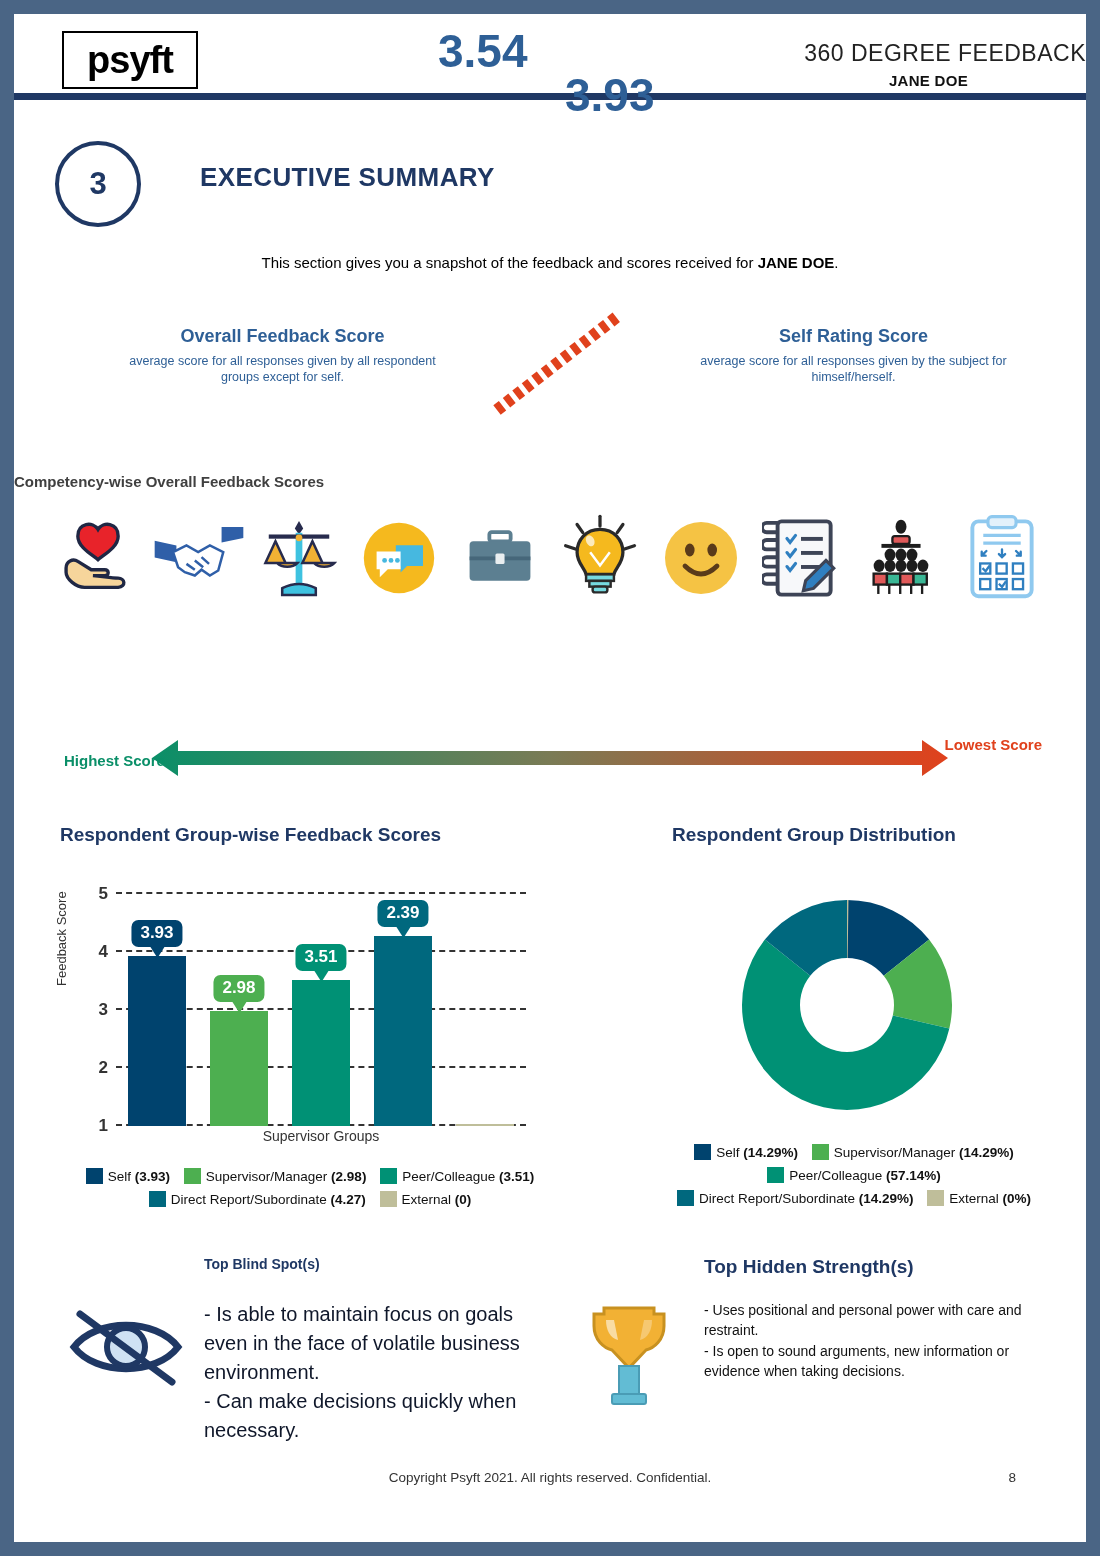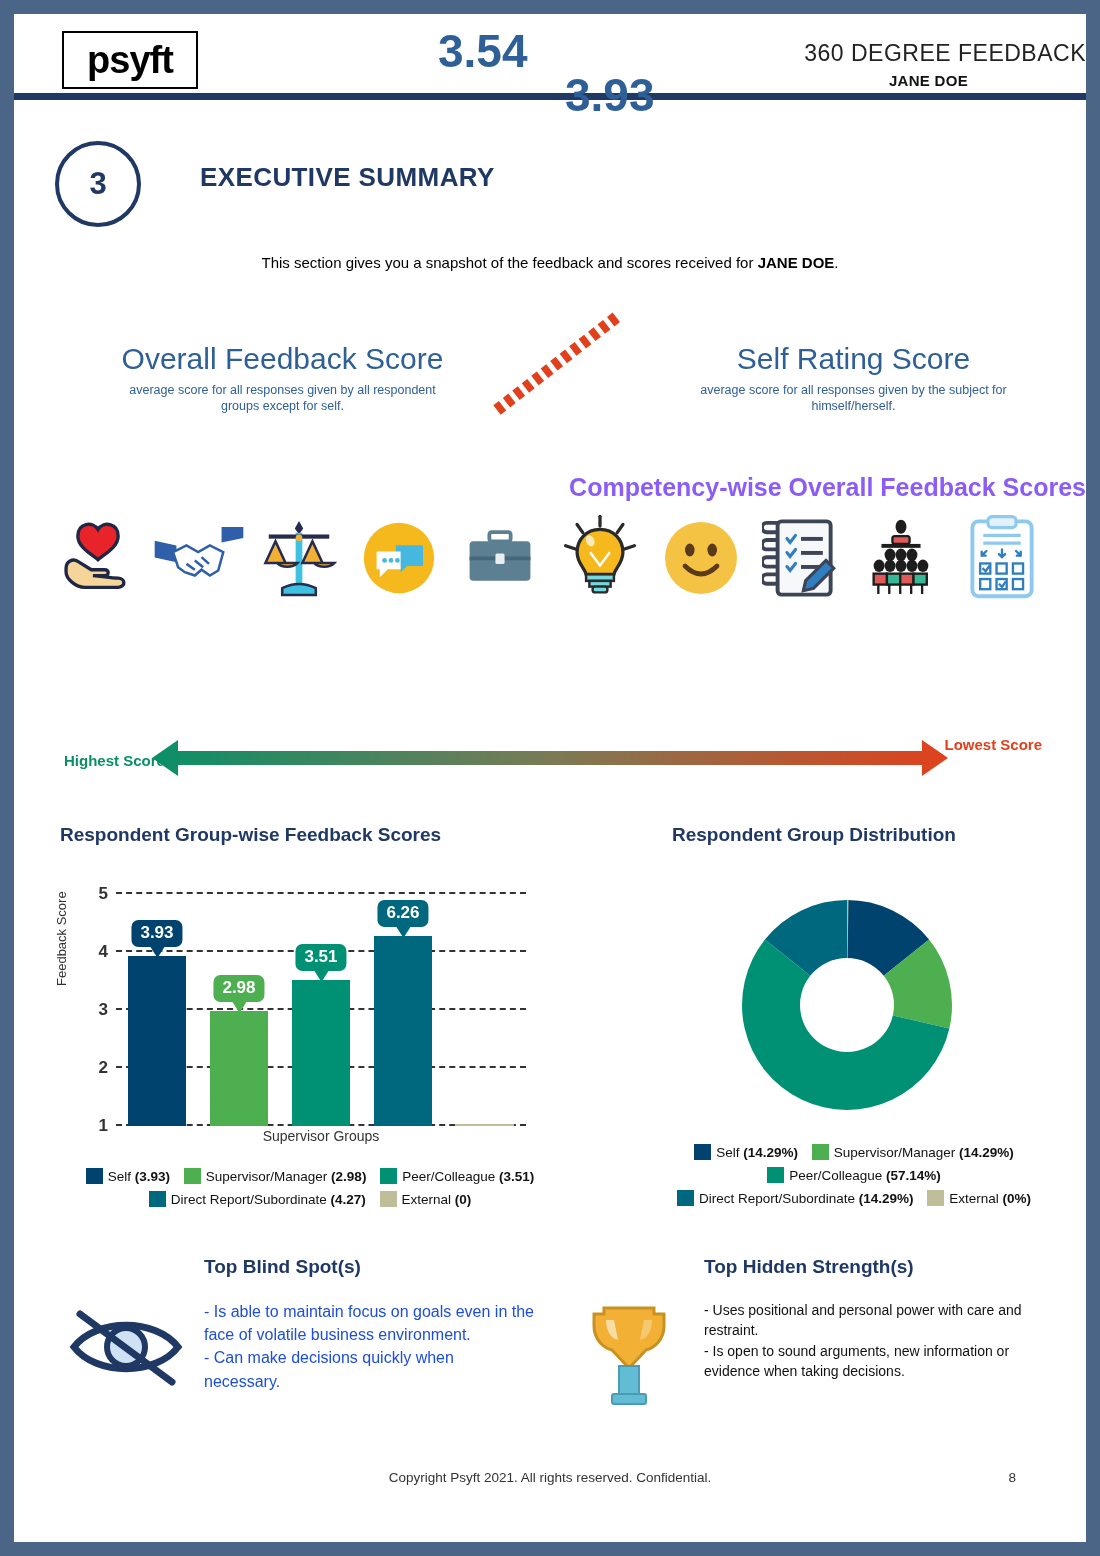--- a/index.html
+++ b/index.html
@@ -55,38 +55,38 @@
   .intro {
     position: absolute; left: 0; right: 0; top: 240px;
     text-align: center; font-size: 15px; color: #000;
   }
   .intro b { font-weight: bold; }
   
   .scores { position: absolute; left: 0; right: 0; top: 292px; height: 130px; }
   .sc-left  { position: absolute; left: 96px;  top: 20px; width: 345px; text-align: center; }
   .sc-right { position: absolute; right: 60px; top: 20px; width: 345px; text-align: center; }
   .sc-head {
-    font-size: 30px; font-weight: normal; color: #2e5f96; white-space: nowrap; margin-top: 16px;
+    font-size: 18px; font-weight: bold; color: #2e5f96; white-space: nowrap;
   }
   .sc-sub {
     margin-top: 7px; font-size: 12.5px; color: #2e5f96; line-height: 1.25;
   }
   .big-score {
     position: absolute; font-size: 46px; font-weight: bold; color: #2e5f96;
   }
   .big-overall { left: 424px; top: 10px; }
   .big-self    { left: 551px; top: 54px; }
   .slash {
     position: absolute; left: 471px; top: 294px;
     width: 145px; height: 110px;
   }
   
   .comp-title {
     position: absolute; left: 0; right: 0; top: 459px;
-    text-align: right; font-size: 25px; font-weight: bold; color: #8b5cf6;
+    text-align: left; font-size: 15px; font-weight: bold; color: #404040;
   }
   .comp-row {
     position: absolute; left: 34px; top: 492px; width: 1004px;
     display: flex; align-items: flex-start;
   }
   .comp {
     flex: 1 1 0; text-align: center; padding: 0 2px;
   }
   .comp-ico { height: 104px; display: flex; align-items: center; justify-content: center; }
   .comp-score { font-size: 13.5px; font-weight: bold; color: #000; margin-top: 8px; }
@@ -137,23 +137,23 @@
   .legend .lg { display: inline; white-space: nowrap; margin: 0 5px; }
   .sw {
     display: inline-block; width: 17px; height: 16px; vertical-align: -3px; margin-right: 5px;
   }
   .bar-legend { left: 46px; top: 1152px; width: 500px; }
   .pie-legend { left: 630px; top: 1128px; width: 420px; }
 
   .pie-wrap { position: absolute; left: 718px; top: 876px; width: 230px; height: 230px; }
 
   
-  .bb-title-left  { position: absolute; left: 190px; top: 1242px; font-size: 19px; font-weight: bold; color: #1f3864; }
+  .bb-title-left  { position: absolute; left: 190px; top: 1242px; font-size: 14px; font-weight: bold; color: #1f3864; }
   .bb-title-right { position: absolute; left: 690px; top: 1242px; font-size: 19px; font-weight: bold; color: #1f3864; }
-  .bb-text-left  { position: absolute; left: 190px; top: 1286px; width: 330px; font-size: 16px; color: #1d4ed8; line-height: 1.45; }
+  .bb-text-left  { position: absolute; left: 190px; top: 1286px; width: 330px; font-size: 20px; color: #0f172a; line-height: 1.45; }
   .bb-text-right { position: absolute; left: 690px; top: 1286px; width: 320px; font-size: 14px; color: #111; line-height: 1.45; }
   .eye-ico   { position: absolute; left: 52px;  top: 1288px; }
   .trophy-ico{ position: absolute; left: 570px; top: 1286px; }
 
   .footer-text { position: absolute; left: 0; right: 0; top: 1456px; text-align: center; font-size: 13.5px; color: #333; }
   .footer-page { position: absolute; right: 70px; top: 1456px; font-size: 13.5px; color: #333; }
 </style>
 </head>
 <body>
 
@@ -426,21 +426,21 @@
               <div class="callout" style="background: rgb(77, 175, 80); color: rgb(77, 175, 80);"><span style="color: rgb(255, 255, 255);">2.98</span></div>
             </div>
           </div>
           <div class="bcol">
             <div class="bar" style="height: 62.75%; background: rgb(0, 145, 117);">
               <div class="callout" style="background: rgb(0, 145, 117); color: rgb(0, 145, 117);"><span style="color: rgb(255, 255, 255);">3.51</span></div>
             </div>
           </div>
           <div class="bcol">
             <div class="bar" style="height: 81.75%; background: rgb(0, 104, 126);">
-              <div class="callout" style="background: rgb(0, 104, 126); color: rgb(0, 104, 126);"><span style="color: rgb(255, 255, 255);">6.26</span></div>
+              <div class="callout" style="background: rgb(0, 104, 126); color: rgb(0, 104, 126);"><span style="color: rgb(255, 255, 255);">2.39</span></div>
             </div>
           </div>
           <div class="bcol">
             <div class="bar" style="height: 0.9%; background: rgb(191, 190, 154);"></div>
           </div>
         </div>
       </div>
     <div class="xlabel">Supervisor Groups</div>
   </div>
   <div class="legend bar-legend" id="bar-legend"><span class="lg"><span class="sw" style="background:#00436e"></span><span>Self </span><b>(3.93)</b></span> <span class="lg"><span class="sw" style="background:#4daf50"></span><span>Supervisor/Manager </span><b>(2.98)</b></span> <span class="lg"><span class="sw" style="background:#009175"></span><span>Peer/Colleague </span><b>(3.51)</b></span> <span class="lg"><span class="sw" style="background:#00687e"></span><span>Direct Report/Subordinate </span><b>(4.27)</b></span> <span class="lg"><span class="sw" style="background:#bfbe9a"></span><span>External </span><b>(0)</b></span> </div>

